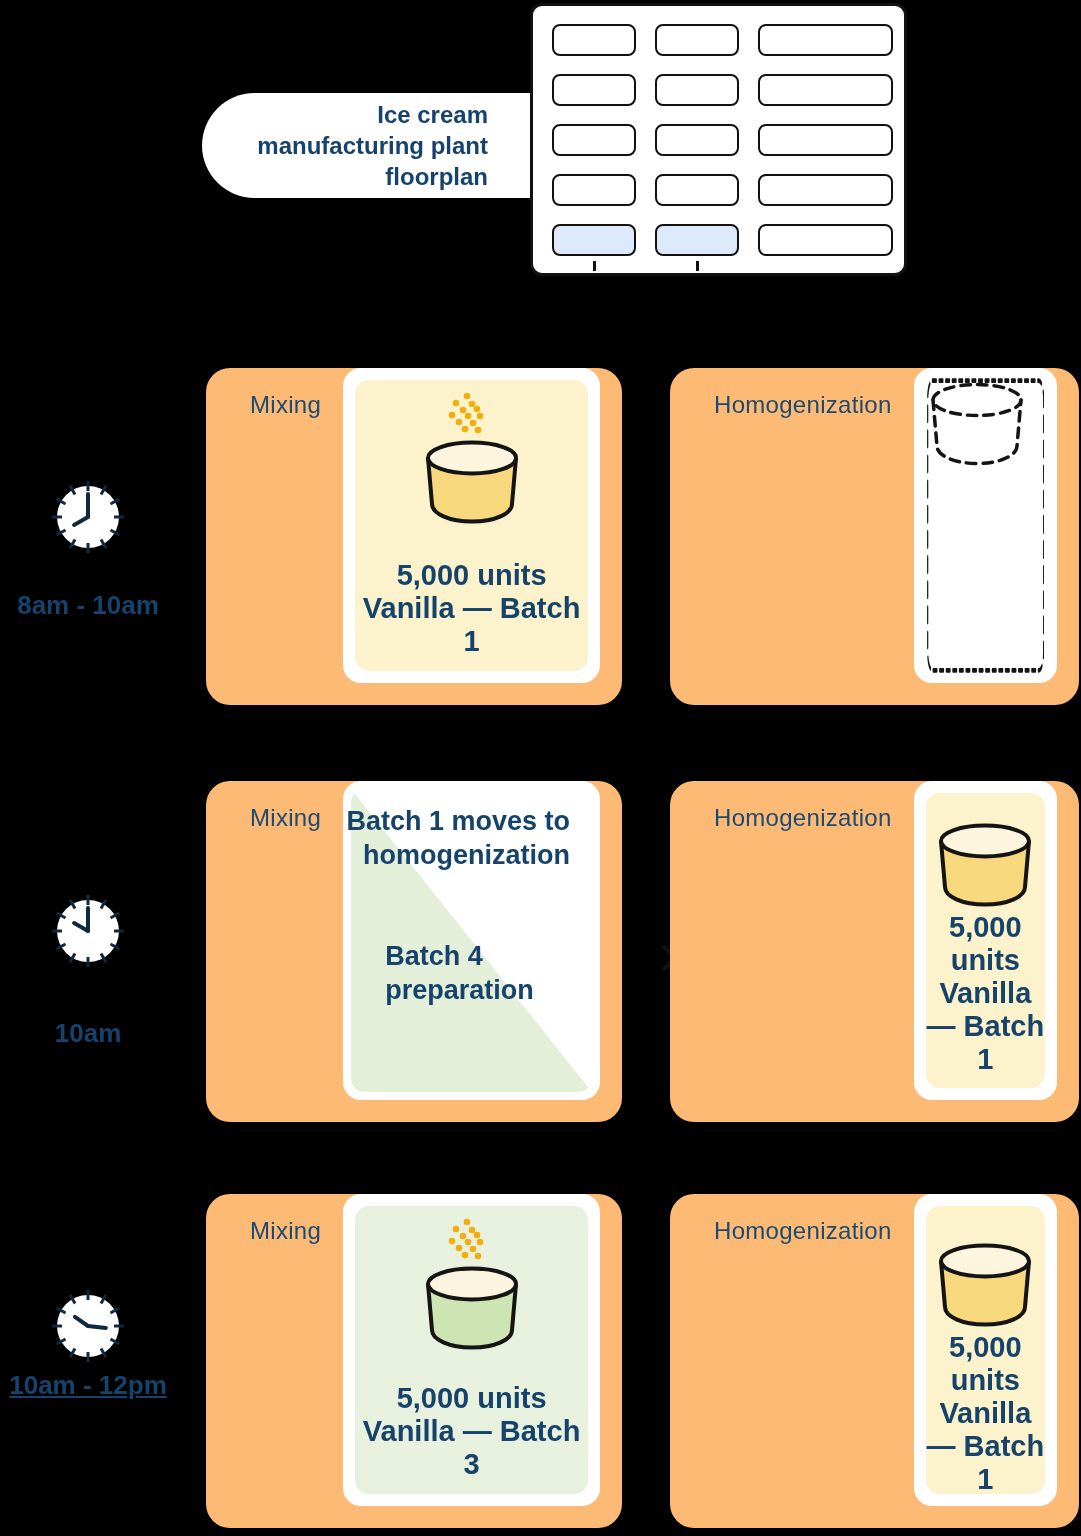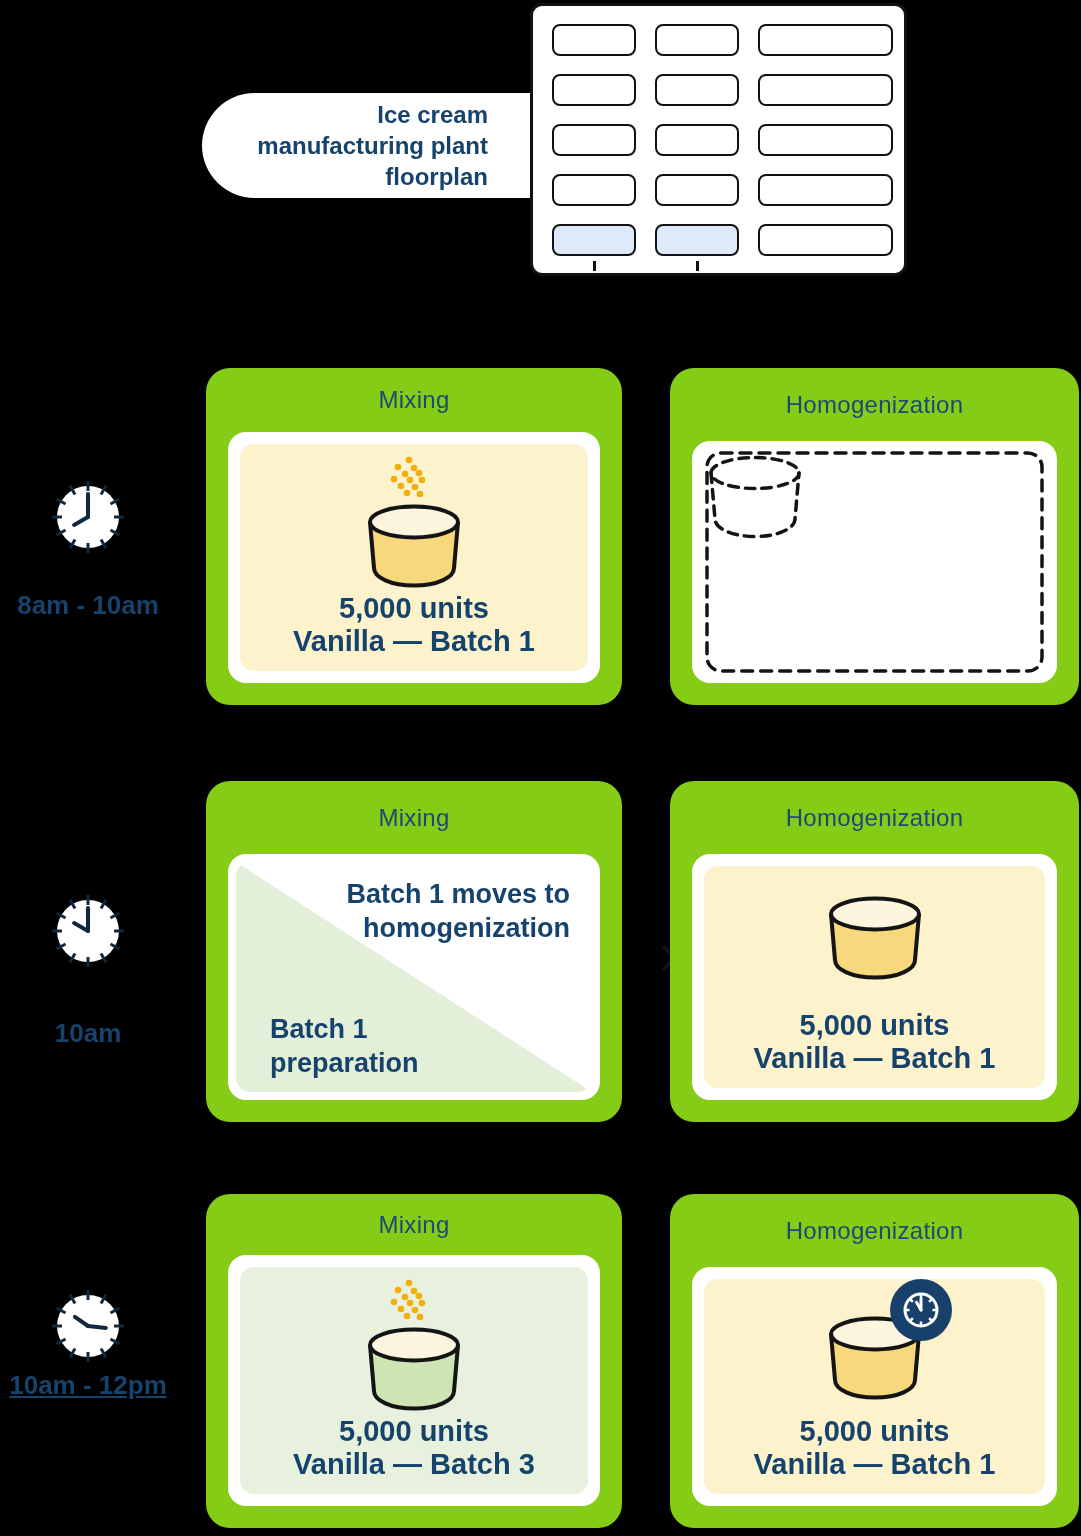--- a/index.html
+++ b/index.html
@@ -17,21 +17,21 @@
            grid-template-columns:84px 84px 135px;grid-template-rows:repeat(5,32px);
            gap:18px 19px;padding:18px 14px 15px 19px;}
   .fp-cell{background:#FFFFFF;border:2.5px solid #111111;border-radius:8px;}
   .fp-cell.hl{background:#DCEAFB;}
   .fp-tick{width:3px;height:10px;background:#111111;}
 
   
   .time-label{left:3px;width:170px;text-align:center;color:#16436C;font-weight:700;font-size:26px;}
 
   
-  .card{background:#84cc16;border-radius:24px;display:flex;flex-direction:column;box-sizing:border-box;}
+  .card{background:#fdba74;border-radius:24px;display:flex;box-sizing:border-box;padding-left:44px;}
   .card-header{height:73px;display:flex;align-items:center;justify-content:center;
                color:#1B4A74;font-size:24px;letter-spacing:.3px;}
   .card-body{flex:1;margin:0 22px 22px;background:#FFFFFF;border-radius:18px;
              box-sizing:border-box;padding:12px;position:relative;}
   .panel{width:100%;height:100%;border-radius:14px;display:flex;flex-direction:column;
          align-items:center;box-sizing:border-box;overflow:hidden;}
   .panel.yellow{background:#FCF2CC;}
   .panel.green{background:#E7F1DE;}
   .panel-text{margin-top:auto;padding-bottom:13px;text-align:center;color:#16436C;
               font-weight:700;font-size:29px;line-height:33px;}
@@ -211,21 +211,21 @@
 
   <div class="abs card" style="left:206px;top:781px;width:416px;height:341px;">
     <div class="card-header">Mixing</div>
     <div class="card-body" style="padding:0;">
       <div class="tri-wrap">
         <svg preserveAspectRatio="none" viewBox="0 0 100 100">
           <polygon points="0,0 0,100 100,100" fill="#E3EFD9"></polygon>
         </svg>
       </div>
       <div class="note-top">Batch 1 moves to homogenization</div>
-      <div class="note-bottom">Batch 1 preparation</div>
+      <div class="note-bottom">Batch 4 preparation</div>
     </div>
   </div>
 
   <div class="abs card" style="left:670px;top:781px;width:409px;height:341px;">
     <div class="card-header">Homogenization</div>
     <div class="card-body">
       <div class="panel yellow">
         <div class="icon-zone" style="margin-top:26px;">
           <svg width="100" height="92" viewBox="0 0 100 92">
             <g transform="translate(2,2)">

